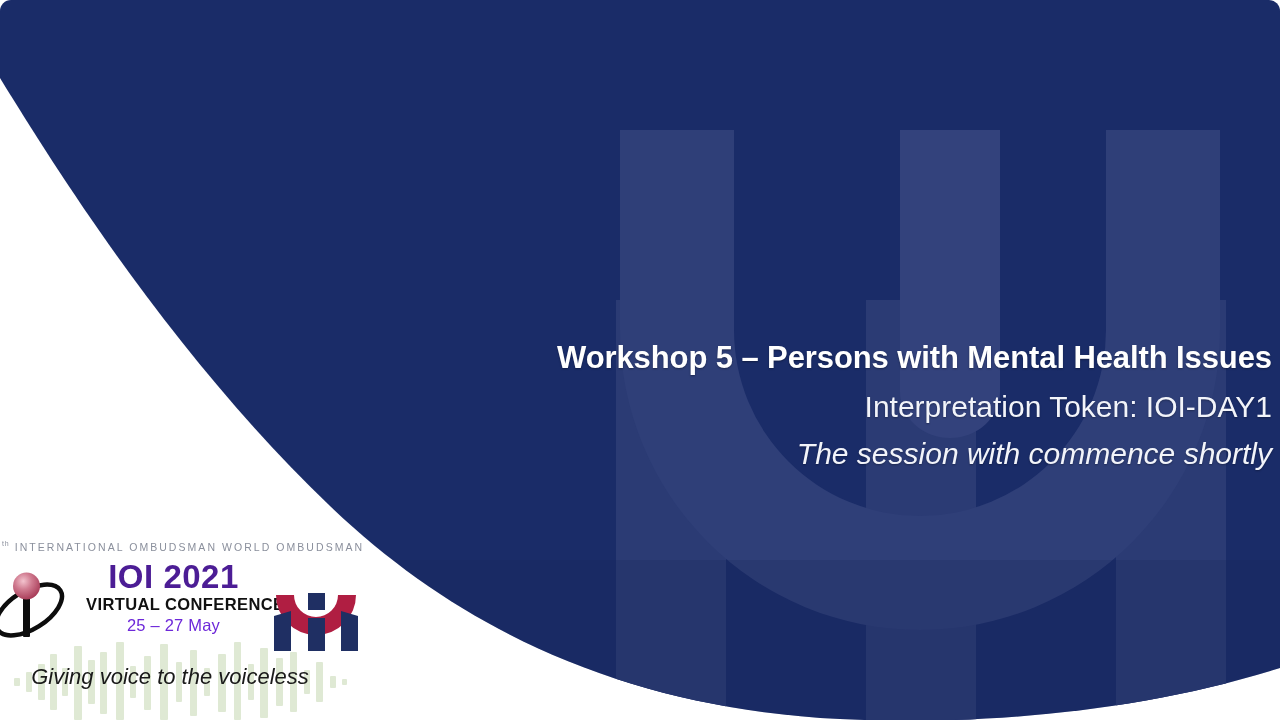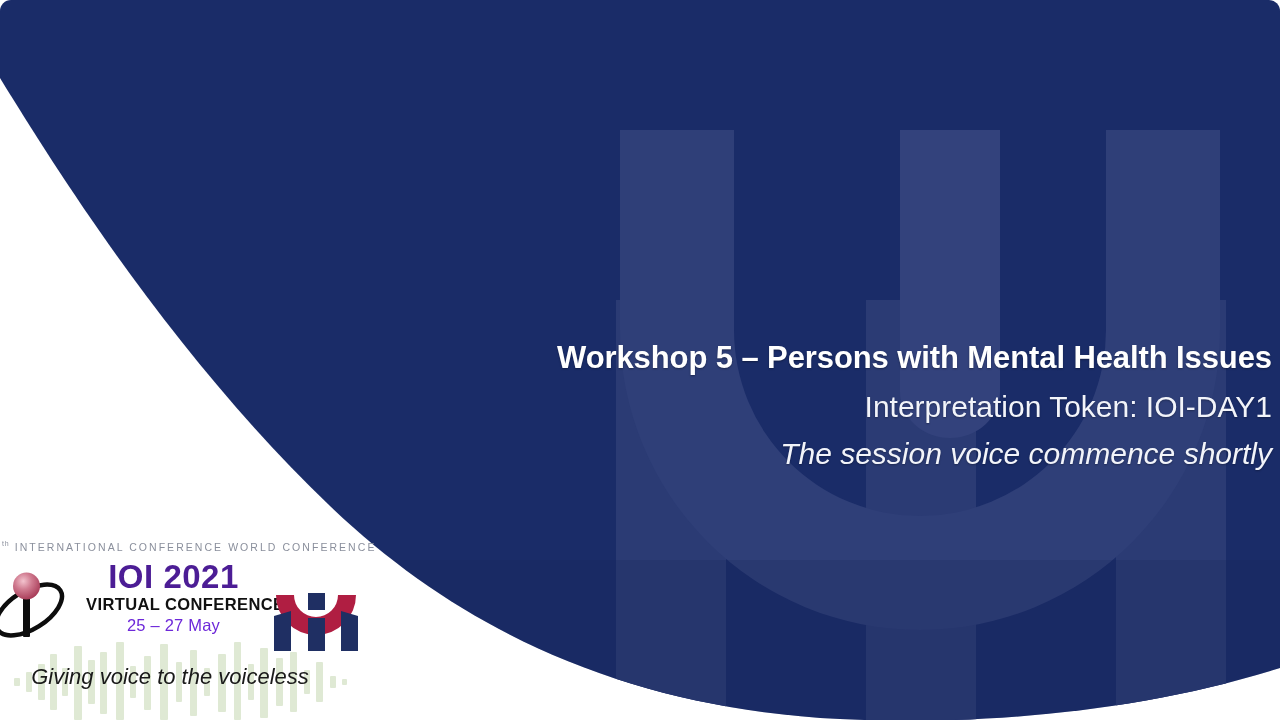--- a/index.html
+++ b/index.html
@@ -215,26 +215,26 @@
                  A50,46 0 0 1 900,392 Z" fill="#33427c"></path>
       </g>
 
       <path d="M0,560 L1280,560 L1280,720 L0,720 Z" fill="#172656" opacity="0.22"></path>
     </g>
   </svg>
 
   <div id="title-block">
     <div id="title-line">Workshop 5 – Persons with Mental Health Issues</div>
     <div id="token-line">Interpretation Token: IOI-DAY1</div>
-    <div id="status-line">The session voice commence shortly</div>
+    <div id="status-line">The session with commence shortly</div>
   </div>
 
   <div id="logo-lockup">
 
-    <div id="conference-kicker"><span>2</span><sup>th</sup><span> INTERNATIONAL CONFERENCE WORLD CONFERENCE</span></div>
+    <div id="conference-kicker"><span>2</span><sup>th</sup><span> INTERNATIONAL OMBUDSMAN WORLD OMBUDSMAN</span></div>
 
     <div id="logo-row">
 
       <svg id="ioi-orbit-mark" viewBox="0 0 78 80">
         <defs>
           <radialGradient id="sphereGrad" cx="38%" cy="32%" r="70%">
             <stop offset="0%" stop-color="#f3c3ce"></stop>
             <stop offset="45%" stop-color="#d07b90"></stop>
             <stop offset="100%" stop-color="#a83c58"></stop>
           </radialGradient>

